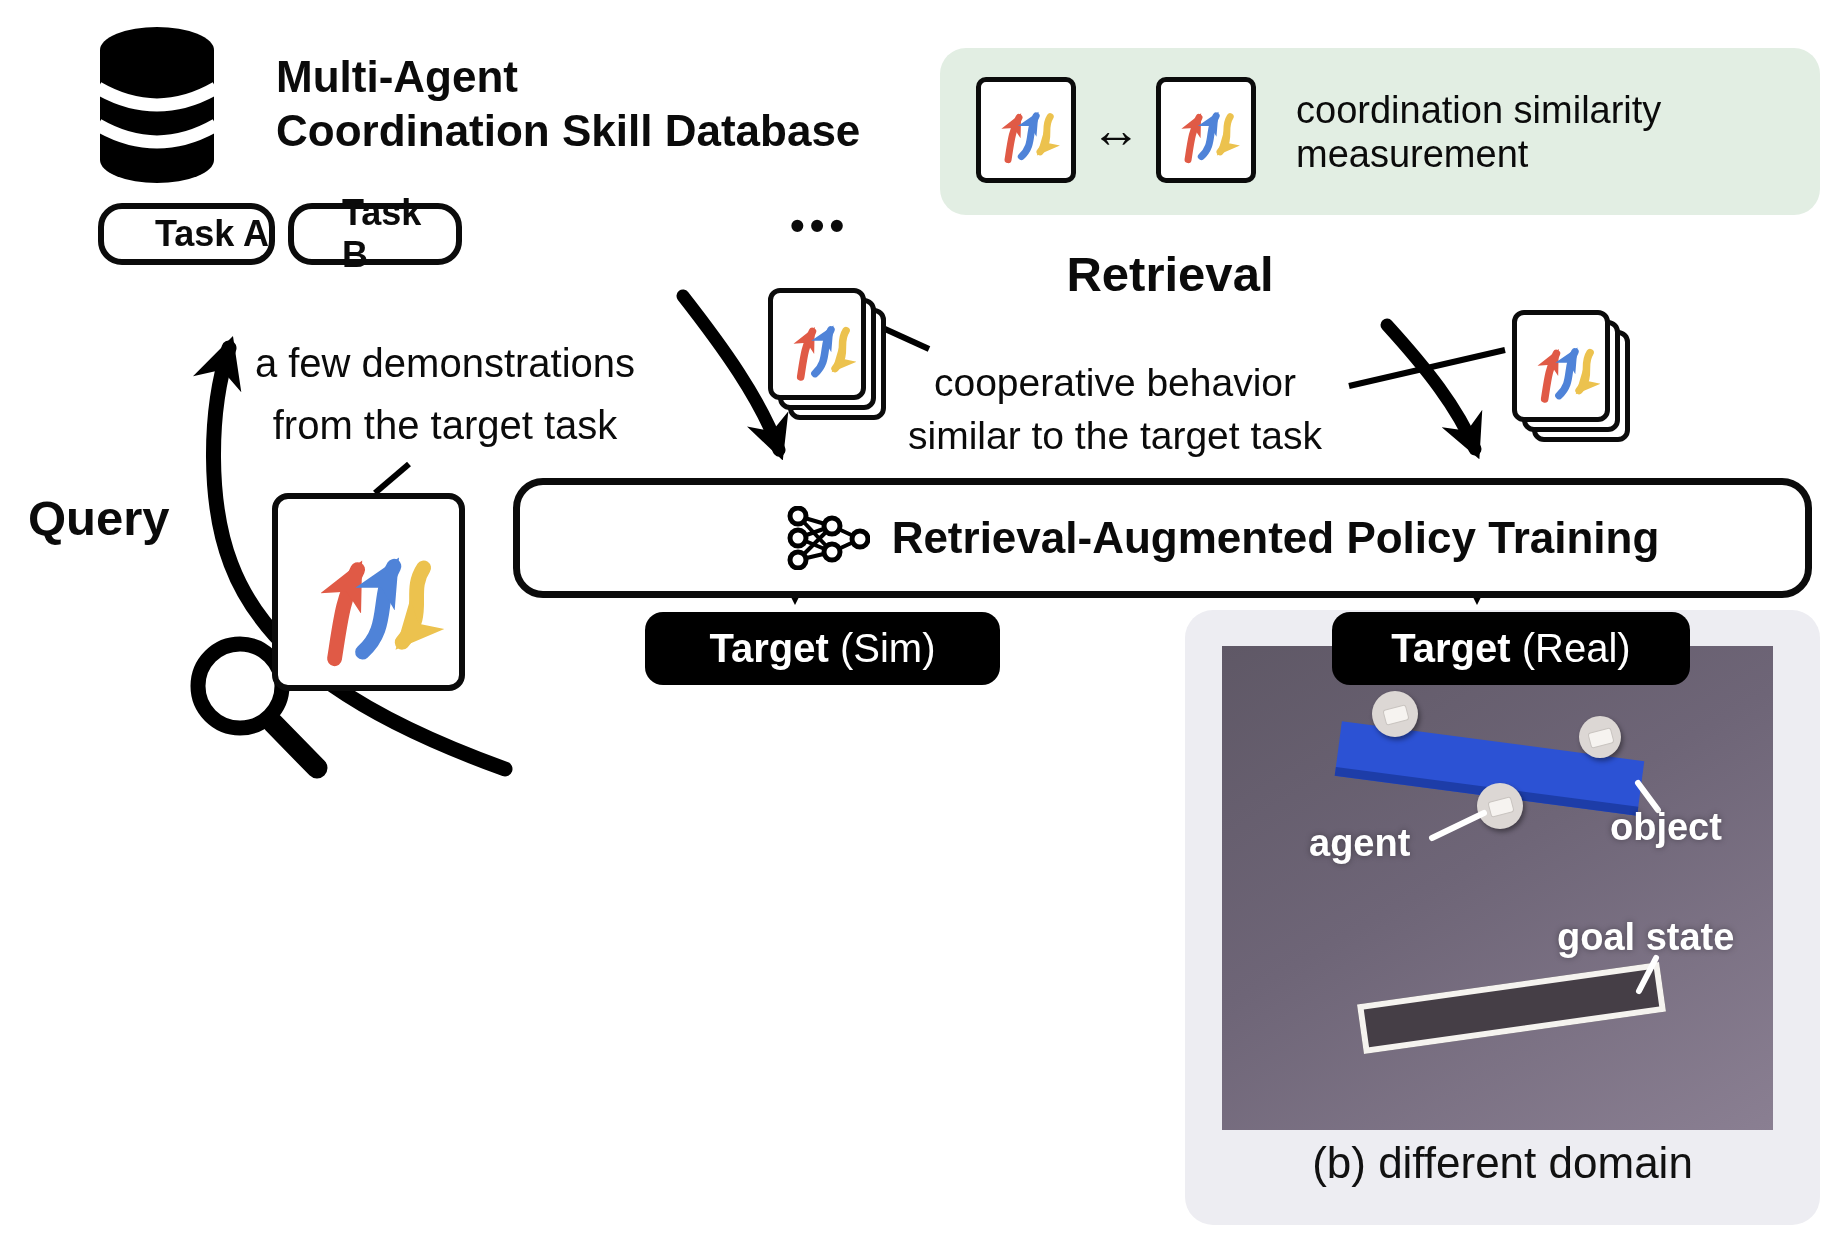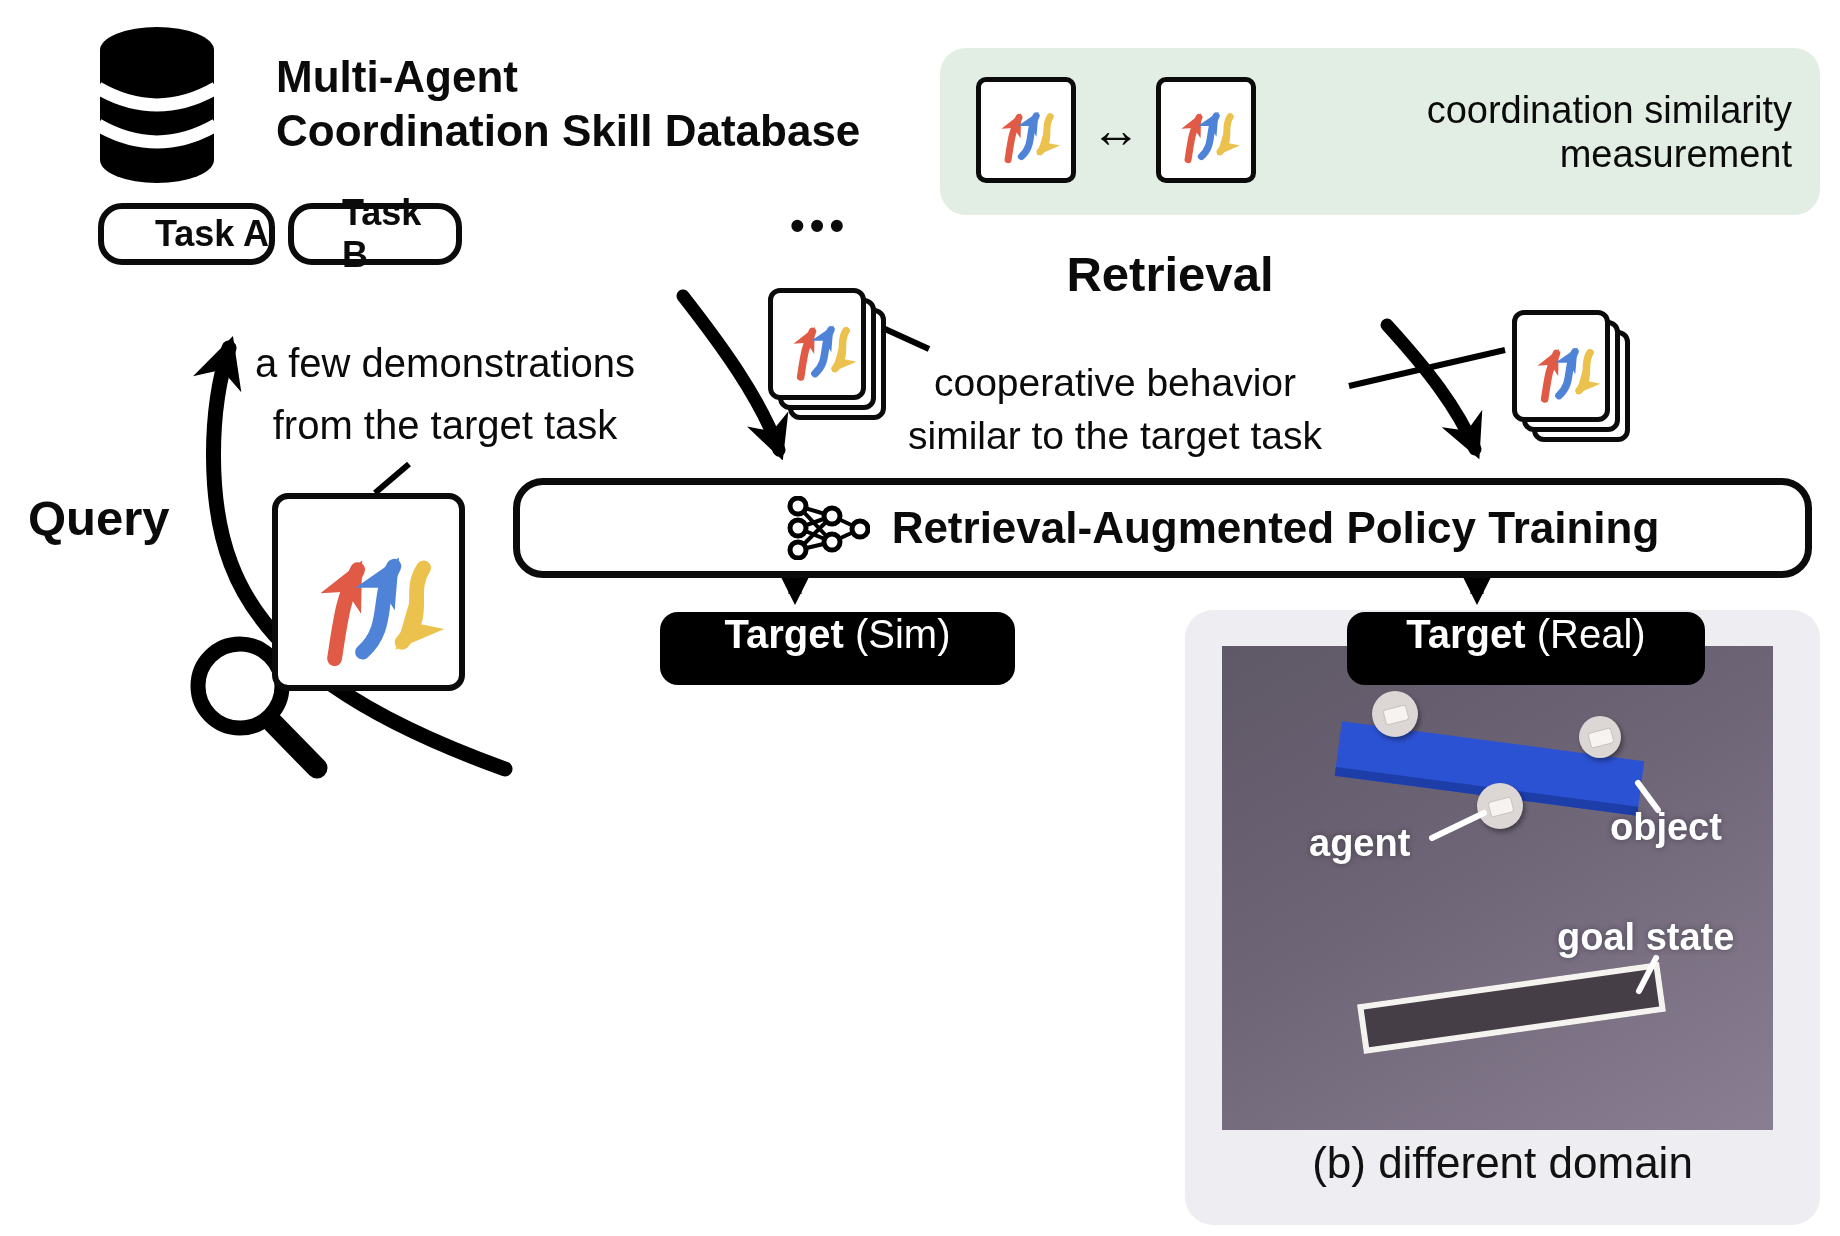--- a/index.html
+++ b/index.html
@@ -21,50 +21,50 @@
   .pill{top:203px;height:62px;border:6px solid var(--ink);border-radius:24px;display:flex;align-items:center;justify-content:flex-end;
         font-weight:bold;font-size:36px;background:#fff;box-sizing:border-box;z-index:4;}
   .dots{left:790px;top:202px;font-size:42px;font-weight:bold;letter-spacing:5px;z-index:4;}
 
   
   .greenbox{left:940px;top:48px;width:880px;height:167px;background:var(--similarity-bg);border-radius:26px;z-index:2;}
   .traj-card{position:absolute;background:#fff;border:5px solid var(--ink);border-radius:10px;box-sizing:border-box;}
   .greenbox .traj-card{top:29px;width:100px;height:106px;padding:6px;}
   .harrow{position:absolute;left:136px;top:29px;width:80px;height:106px;display:flex;align-items:center;justify-content:center;
           font-size:50px;font-weight:bold;}
-  .simtext{position:absolute;left:332px;top:0;width:520px;height:167px;display:flex;flex-direction:column;align-items:flex-end;justify-content:center;
+  .simtext{position:absolute;left:356px;top:0;width:520px;height:167px;display:flex;flex-direction:column;align-items:flex-start;justify-content:center;
            font-size:38px;line-height:44px;text-align:center;}
 
   
   .retrieval-heading{left:1020px;top:246px;width:300px;text-align:center;font-size:49px;font-weight:bold;z-index:4;}
   .note{text-align:center;z-index:4;}
   .note-coop{left:880px;top:356px;width:470px;font-size:39px;line-height:53px;}
   .note-demo{left:230px;top:332px;width:430px;font-size:40px;line-height:62px;}
   .query-heading{left:28px;top:490px;font-size:49px;font-weight:bold;z-index:4;}
 
   
   .stack{width:122px;height:136px;z-index:4;}
   .scard{position:absolute;width:98px;height:112px;background:#fff;border:5px solid var(--ink);border-radius:12px;box-sizing:border-box;}
   .scard.s3{left:20px;top:20px;} .scard.s2{left:10px;top:10px;} .scard.s1{left:0;top:0;padding:5px;}
 
   
   .query-card{left:272px;top:493px;width:193px;height:198px;background:#fff;border:6px solid var(--ink);border-radius:16px;
               box-sizing:border-box;padding:12px;z-index:4;}
 
   
-  .bar{left:513px;top:478px;width:1299px;height:100px;background:#fff;border:7px solid var(--ink);border-radius:30px;
+  .bar{left:513px;top:478px;width:1299px;height:120px;background:#fff;border:7px solid var(--ink);border-radius:30px;
        box-sizing:border-box;display:flex;align-items:center;justify-content:center;gap:22px;padding-left:120px;z-index:4;}
   .bar-label{font-size:44px;font-weight:bold;white-space:nowrap;}
 
   
   .panel{top:610px;width:638px;height:615px;background:var(--panel-bg);border-radius:28px;z-index:1;}
   .panel-b{left:1185px;width:635px;}
   .caption{position:absolute;left:0;top:528px;width:100%;text-align:center;font-size:44px;color:#111;}
-  .tag{top:612px;height:73px;background:#000;color:#fff;border-radius:18px;display:flex;align-items:flex-start;justify-content:center;
-       font-size:40px;z-index:30;white-space:pre;margin-left:15px;}
+  .tag{top:612px;height:73px;background:#000;color:#fff;border-radius:18px;display:flex;align-items:center;justify-content:center;
+       font-size:40px;z-index:30;white-space:pre;}
   .tag b{font-weight:bold;}
 
   .photo{position:absolute;overflow:hidden;z-index:2;}
   .photo-sim{left:45px;top:38px;width:545px;height:482px;background:linear-gradient(165deg,#8a7c6d 0%,#7c6f61 45%,#675c50 100%);}
   .photo-sim::after{content:"";position:absolute;left:120px;top:330px;width:320px;height:140px;
       background:radial-gradient(closest-side,rgba(255,255,255,.14),rgba(255,255,255,0));}
   .photo-real{left:37px;top:36px;width:551px;height:484px;background:linear-gradient(150deg,#5f5866 0%,#6e6577 45%,#8a7f92 100%);}
 
   .goal-rect{position:absolute;box-sizing:border-box;border:6px solid #f5f3ef;background:var(--goal-dark);}
   .blue-sim{position:absolute;left:45px;top:116px;width:390px;height:95px;transform:rotate(-7deg);

